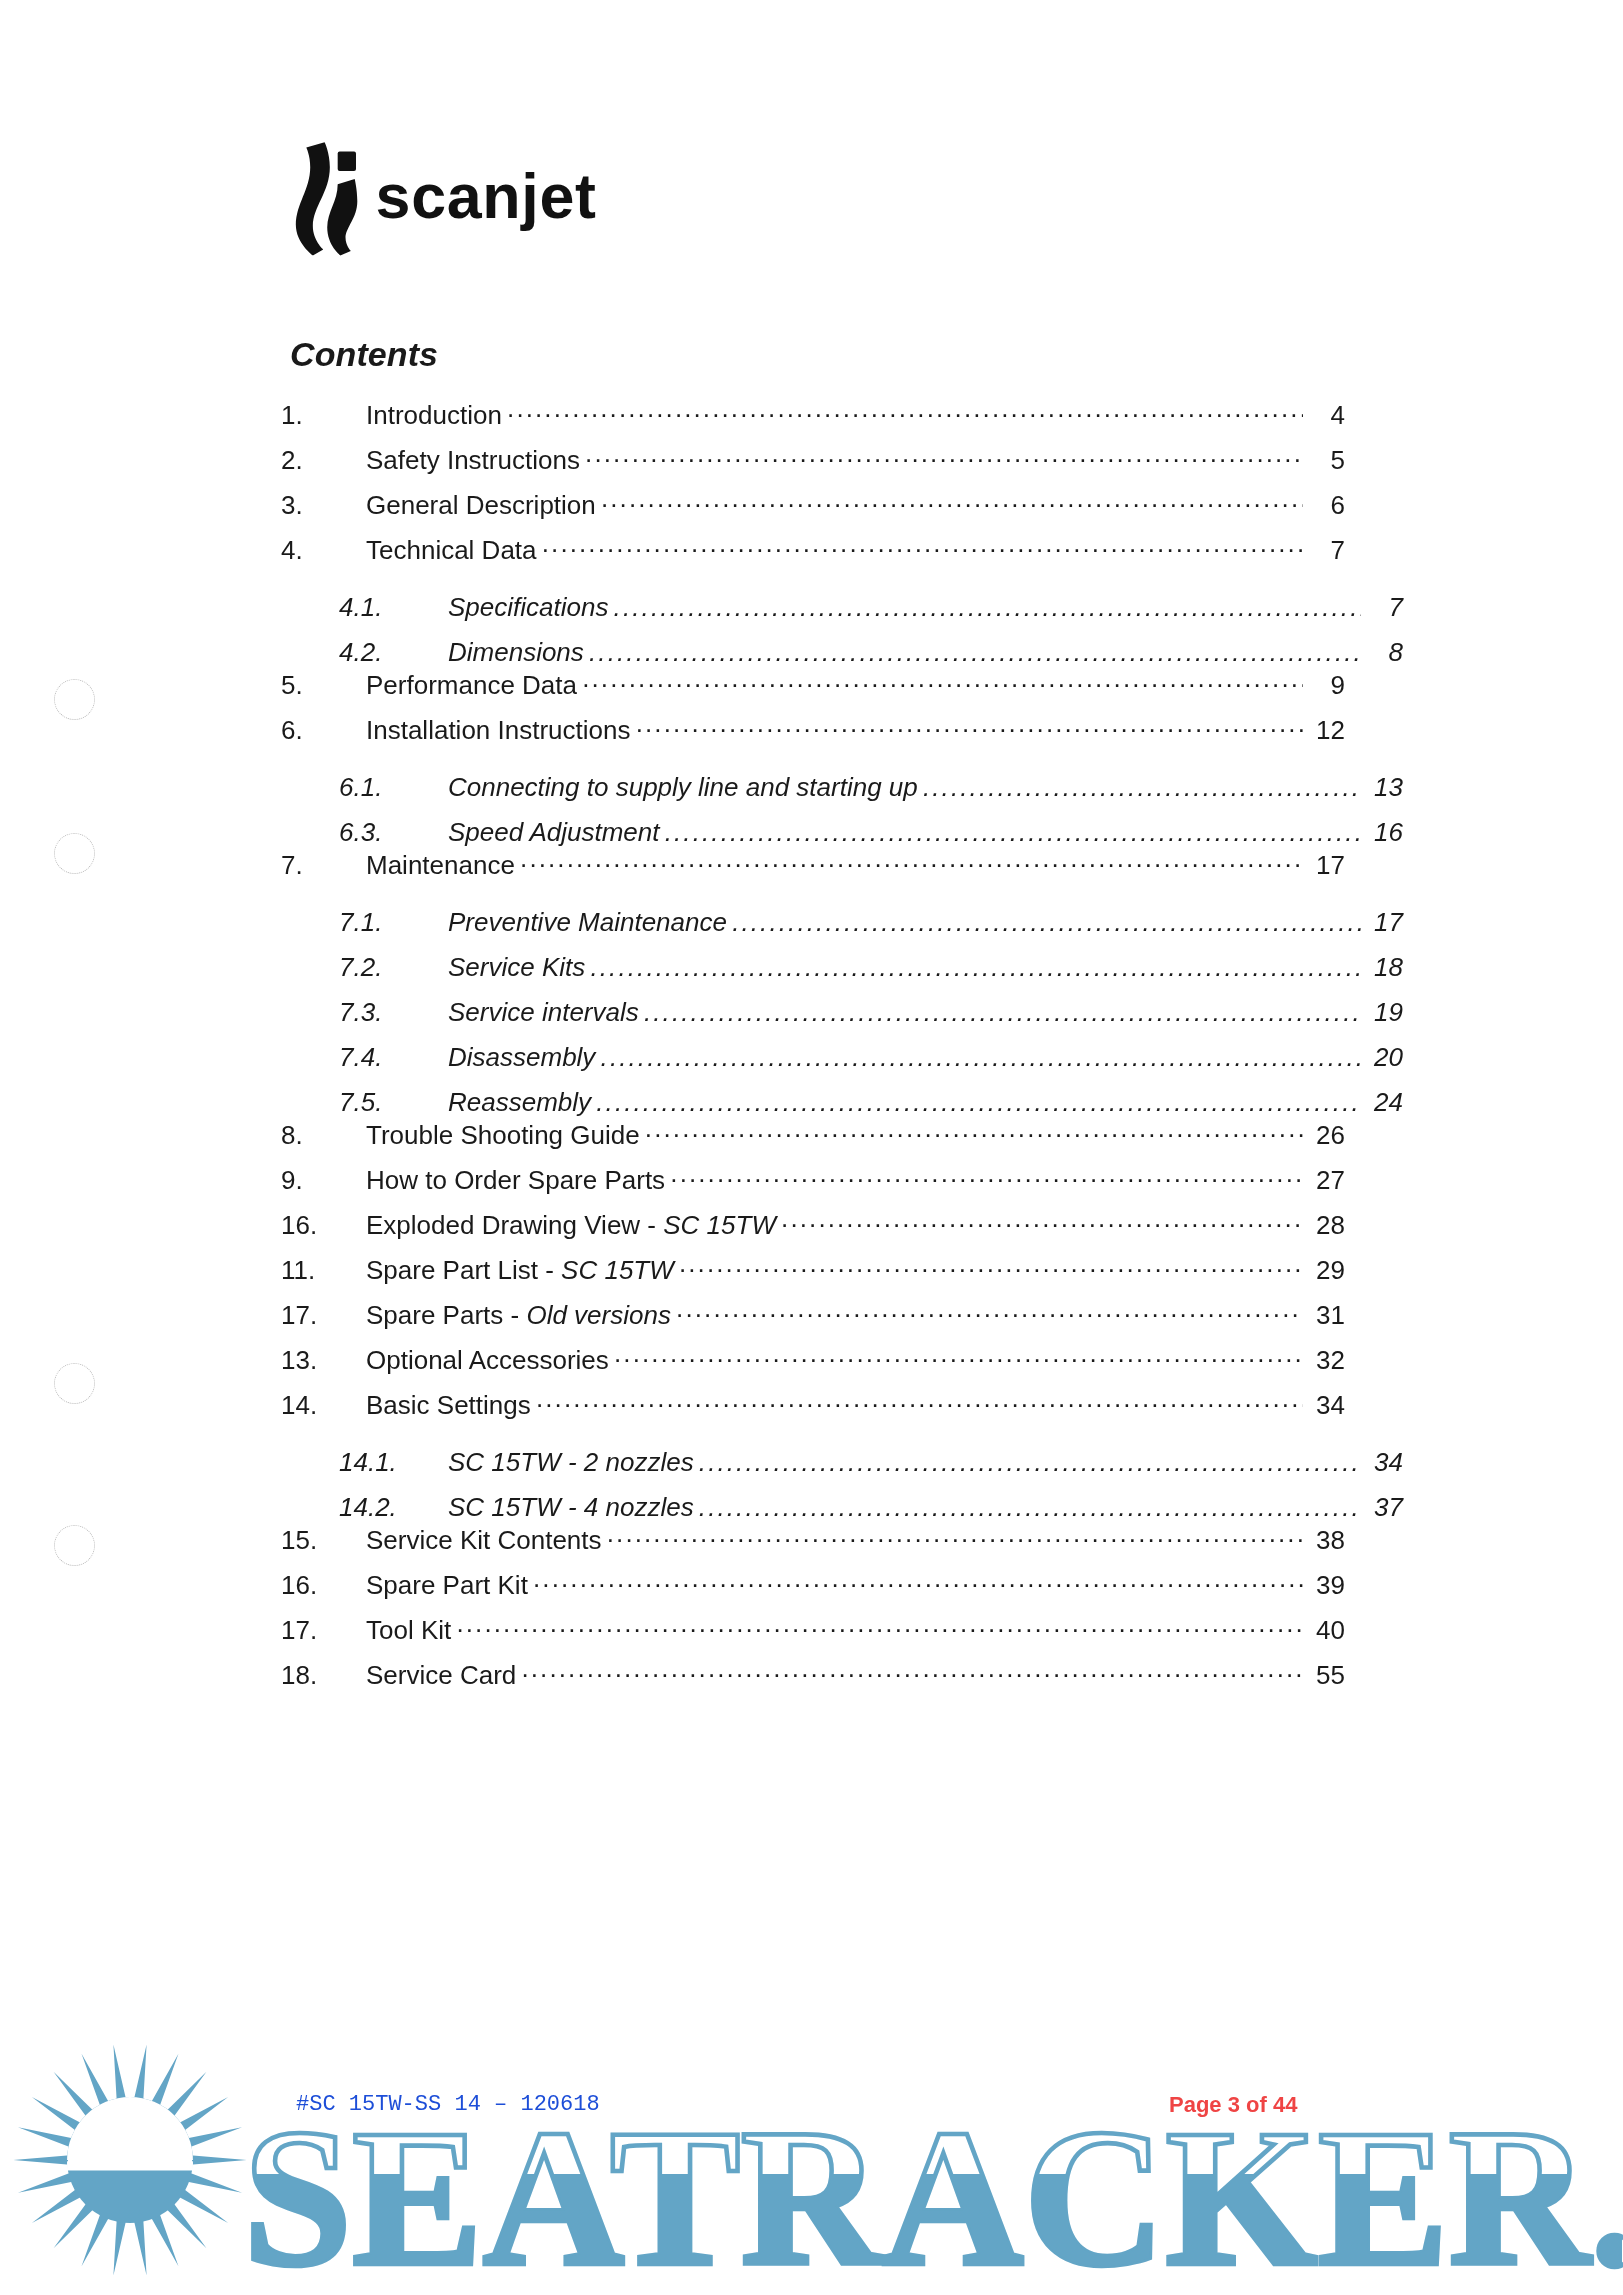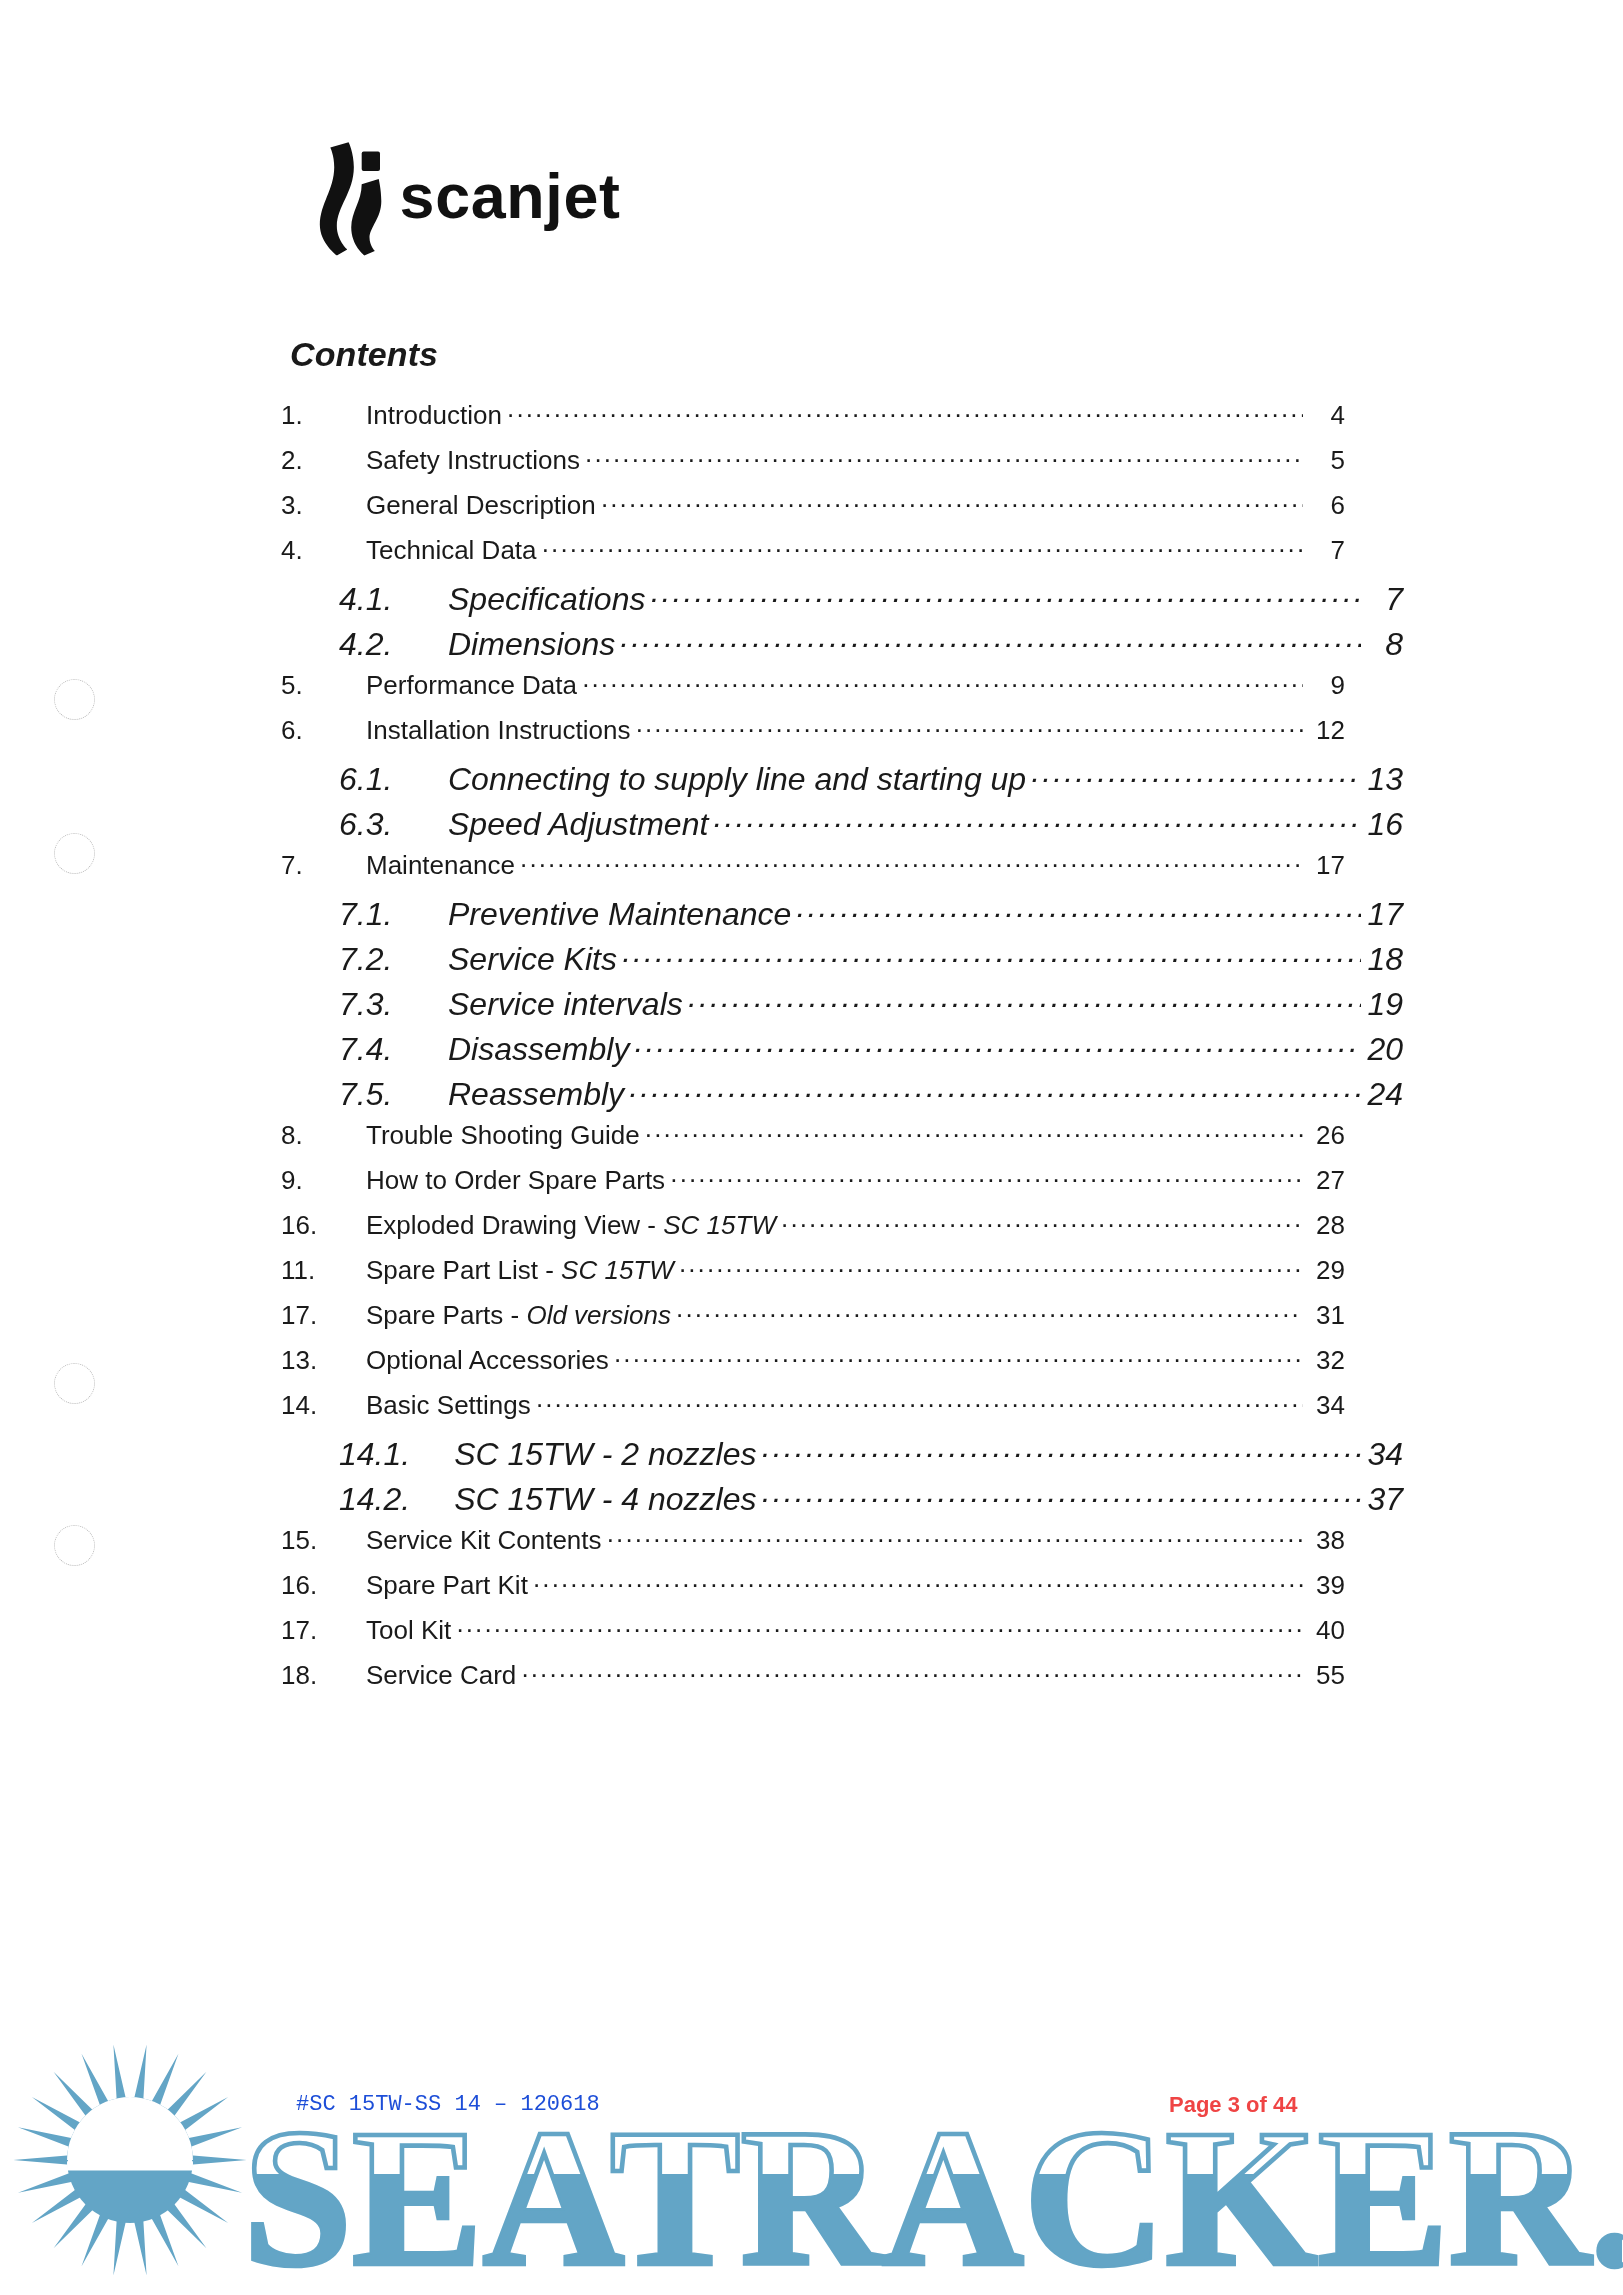--- a/index.html
+++ b/index.html
@@ -28,21 +28,21 @@
     box-sizing: border-box;
   }
   .punch.p1 { left: 54px; top: 679px; }
   .punch.p2 { left: 54px; top: 833px; }
   .punch.p3 { left: 54px; top: 1363px; }
   .punch.p4 { left: 54px; top: 1525px; }
 
   
   #logo {
     position: absolute;
-    left: 296px;
+    left: 272px;
     top: 141px;
     width: 393px;
     height: 121px;
   }
   #logo svg { display: block; }
 
   
   #contents-heading {
     position: absolute;
     left: 290px;
@@ -65,21 +65,21 @@
   .toc-row {
     display: flex;
     align-items: baseline;
     width: 100%;
     height: 45px;
     color: #1a1a1a;
     font-size: 26px;
     white-space: nowrap;
   }
   .toc-row.lvl1 { padding-left: 0; }
-  .toc-row.lvl2 { padding-left: 58px; font-style: italic; font-size: 32px; }
+  .toc-row.lvl2 { padding-left: 58px; font-style: italic; font-size: 26px; align-items: flex-end; }
 
   .toc-num {
     flex: 0 0 auto;
     min-width: 41px;
   }
   .toc-row.lvl2 .toc-num { min-width: 65px; }
 
   .toc-label {
     flex: 0 0 auto;
     padding-right: 3.9px;

